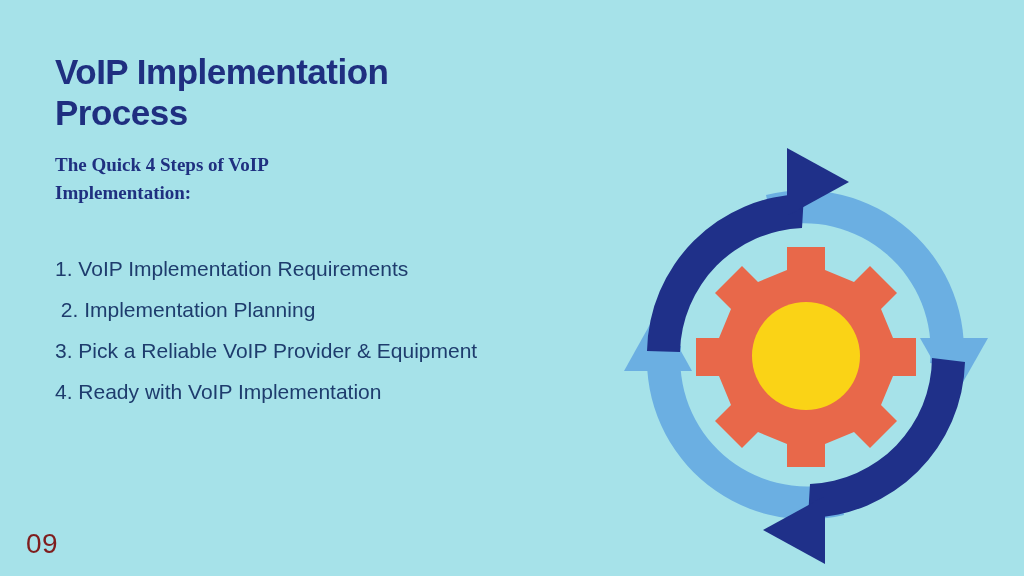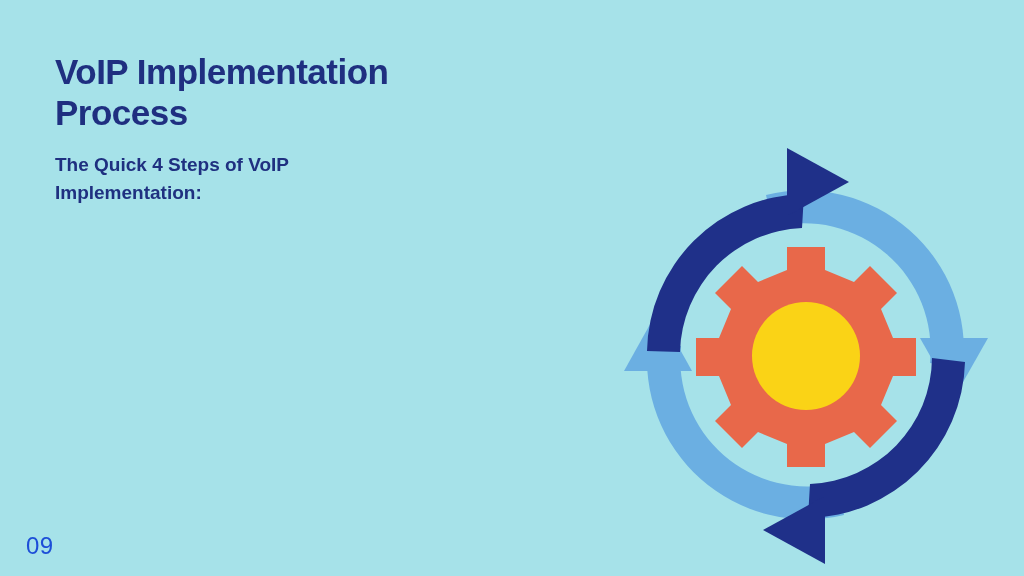--- a/index.html
+++ b/index.html
@@ -38,41 +38,42 @@
     white-space: pre-line;
   }
 
   #slide-subtitle {
     margin: 18px 0 0 0;
     font-size: 19px;
     line-height: 1.45;
     font-weight: 700;
     color: #1f3080;
     width: 300px;
+    font-family: Liberation Serif, serif;
   }
 
   #steps-list {
     list-style: none;
     margin: 52px 0 0 0;
     padding: 0;
   }
   #steps-list li {
     font-size: 21px;
     line-height: 1.0;
     color: #1e3c6d;
     padding: 0 0 20px 0;
     white-space: pre;
   }
 
   #page-number {
     position: absolute;
     left: 26px;
     bottom: 16px;
-    font-size: 24px;
-    color: #1d4ed8;
+    font-size: 28px;
+    color: #7f1d1d;
     letter-spacing: 0.5px;
   }
 
   
   #cycle-graphic {
     position: absolute;
     left: 588px;
     top: 136px;
     width: 436px;
     height: 440px;
@@ -88,20 +89,26 @@
 
 <div id="slide">
 
   <div id="text-column">
 
     <h1 id="slide-title">VoIP Implementation
 Process</h1>
 
     <p id="slide-subtitle">The Quick 4 Steps of VoIP Implementation:</p>
 
+    <ul id="steps-list">
+      <li>1. VoIP Implementation Requirements</li>
+      <li> 2. Implementation Planning</li>
+      <li>3. Pick a Reliable VoIP Provider &amp; Equipment</li>
+      <li>4. Ready with VoIP Implementation</li>
+    </ul>
 
   </div>
 
   <div id="page-number">09</div>
 
   <div id="cycle-graphic">
     <svg viewBox="0 0 436 440" xmlns="http://www.w3.org/2000/svg">
 
       <g>
 

